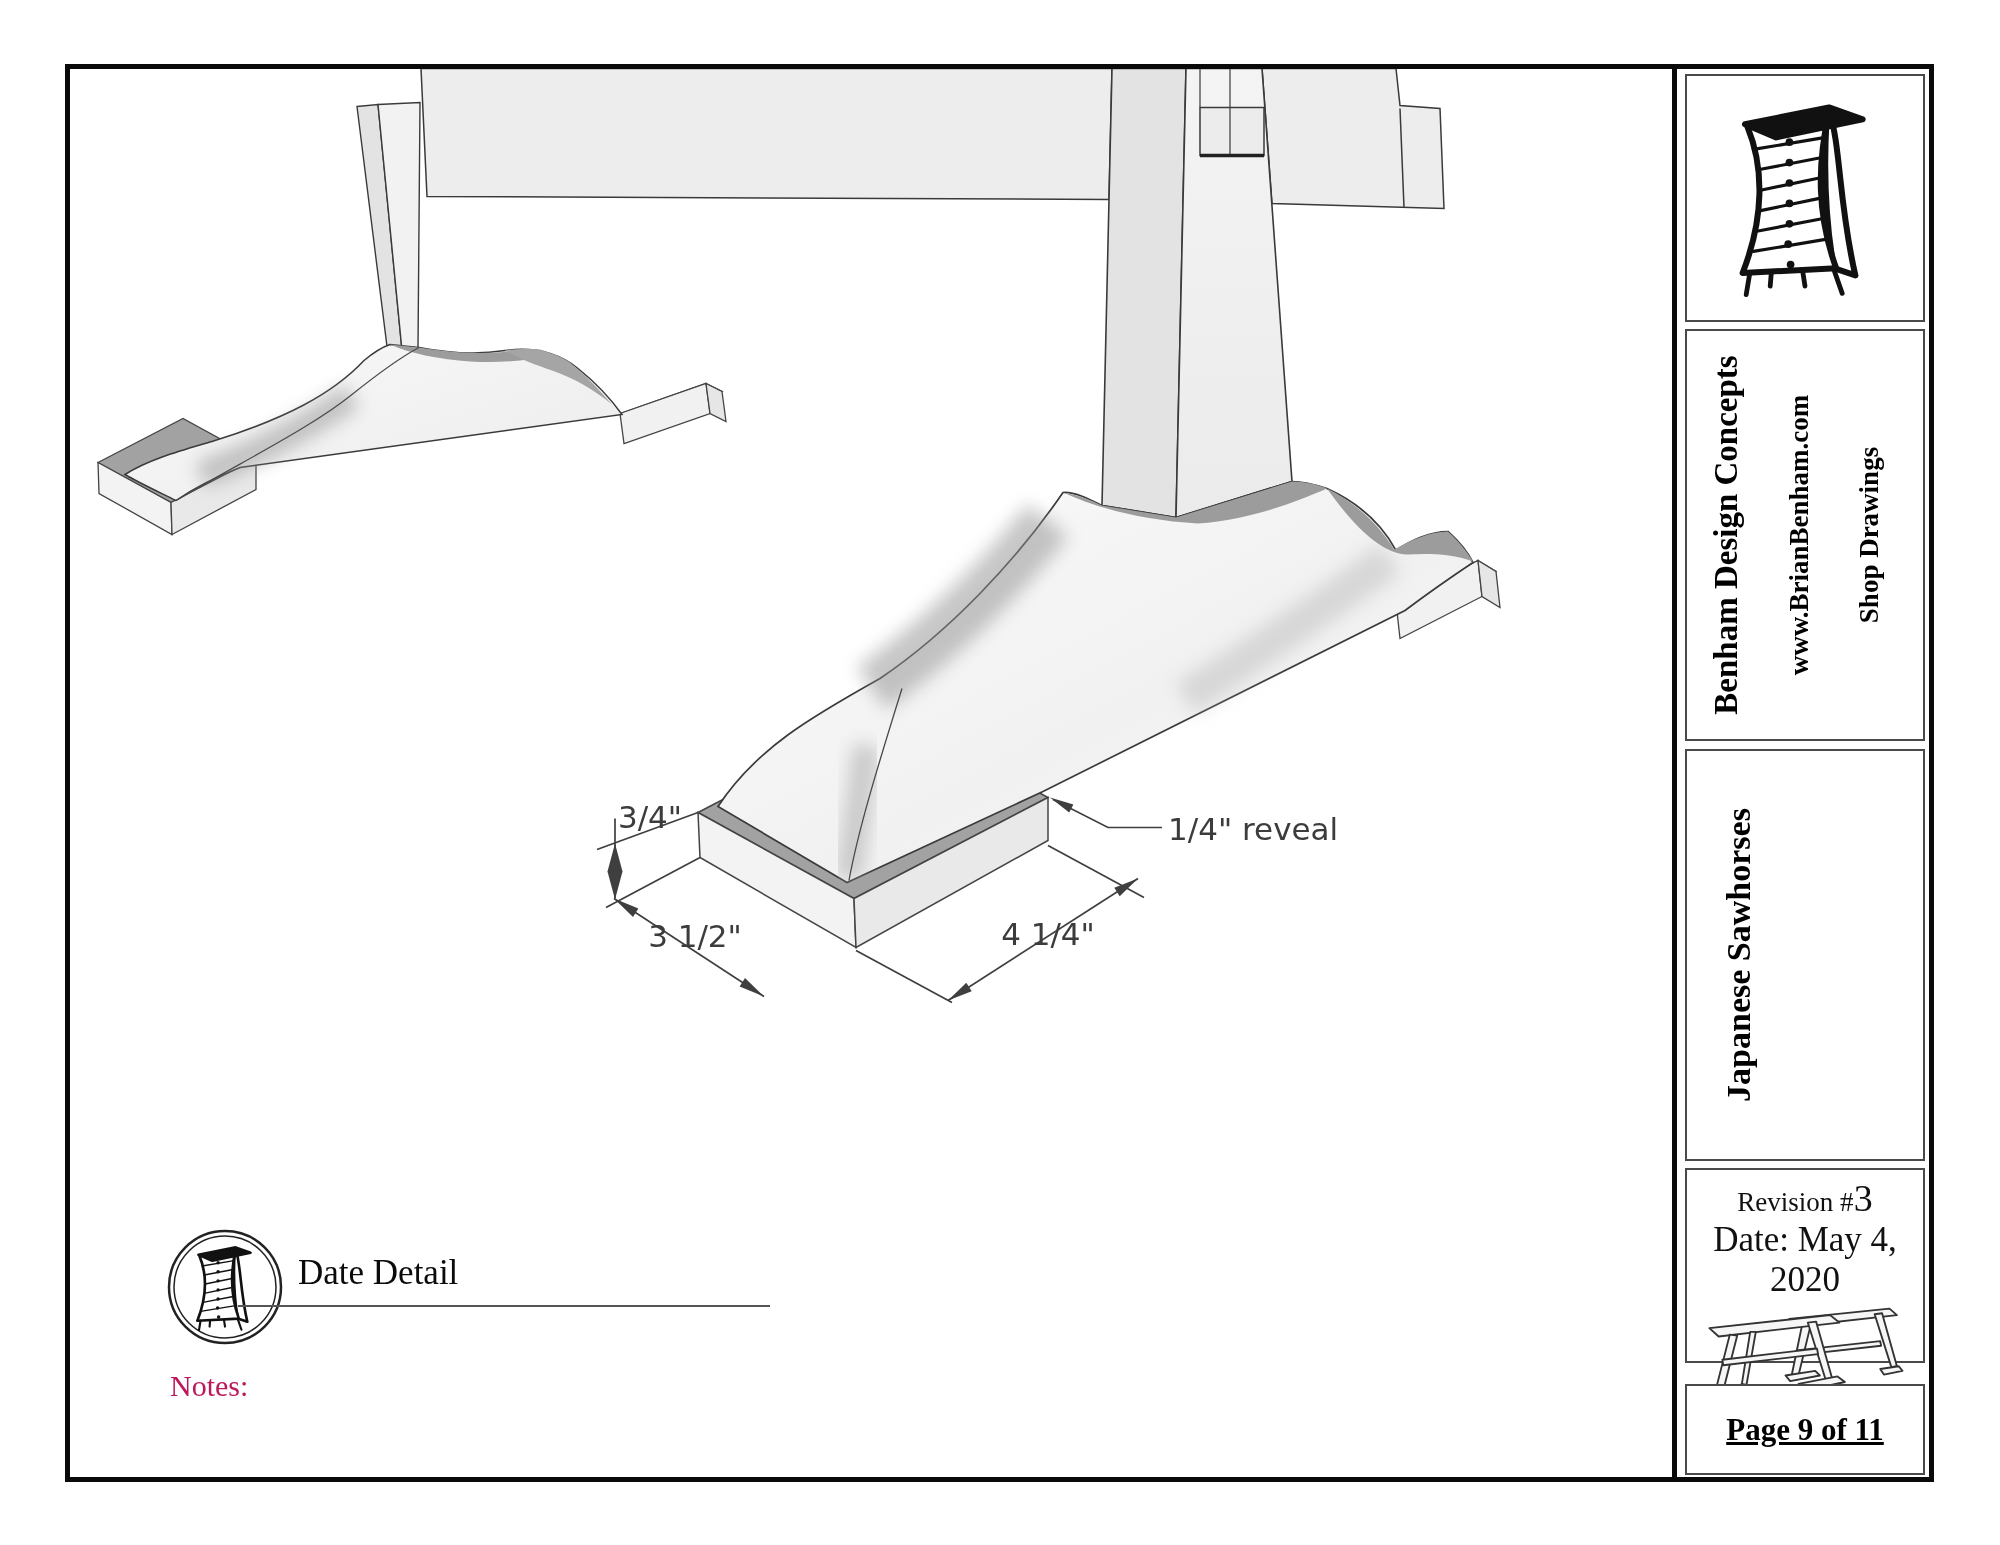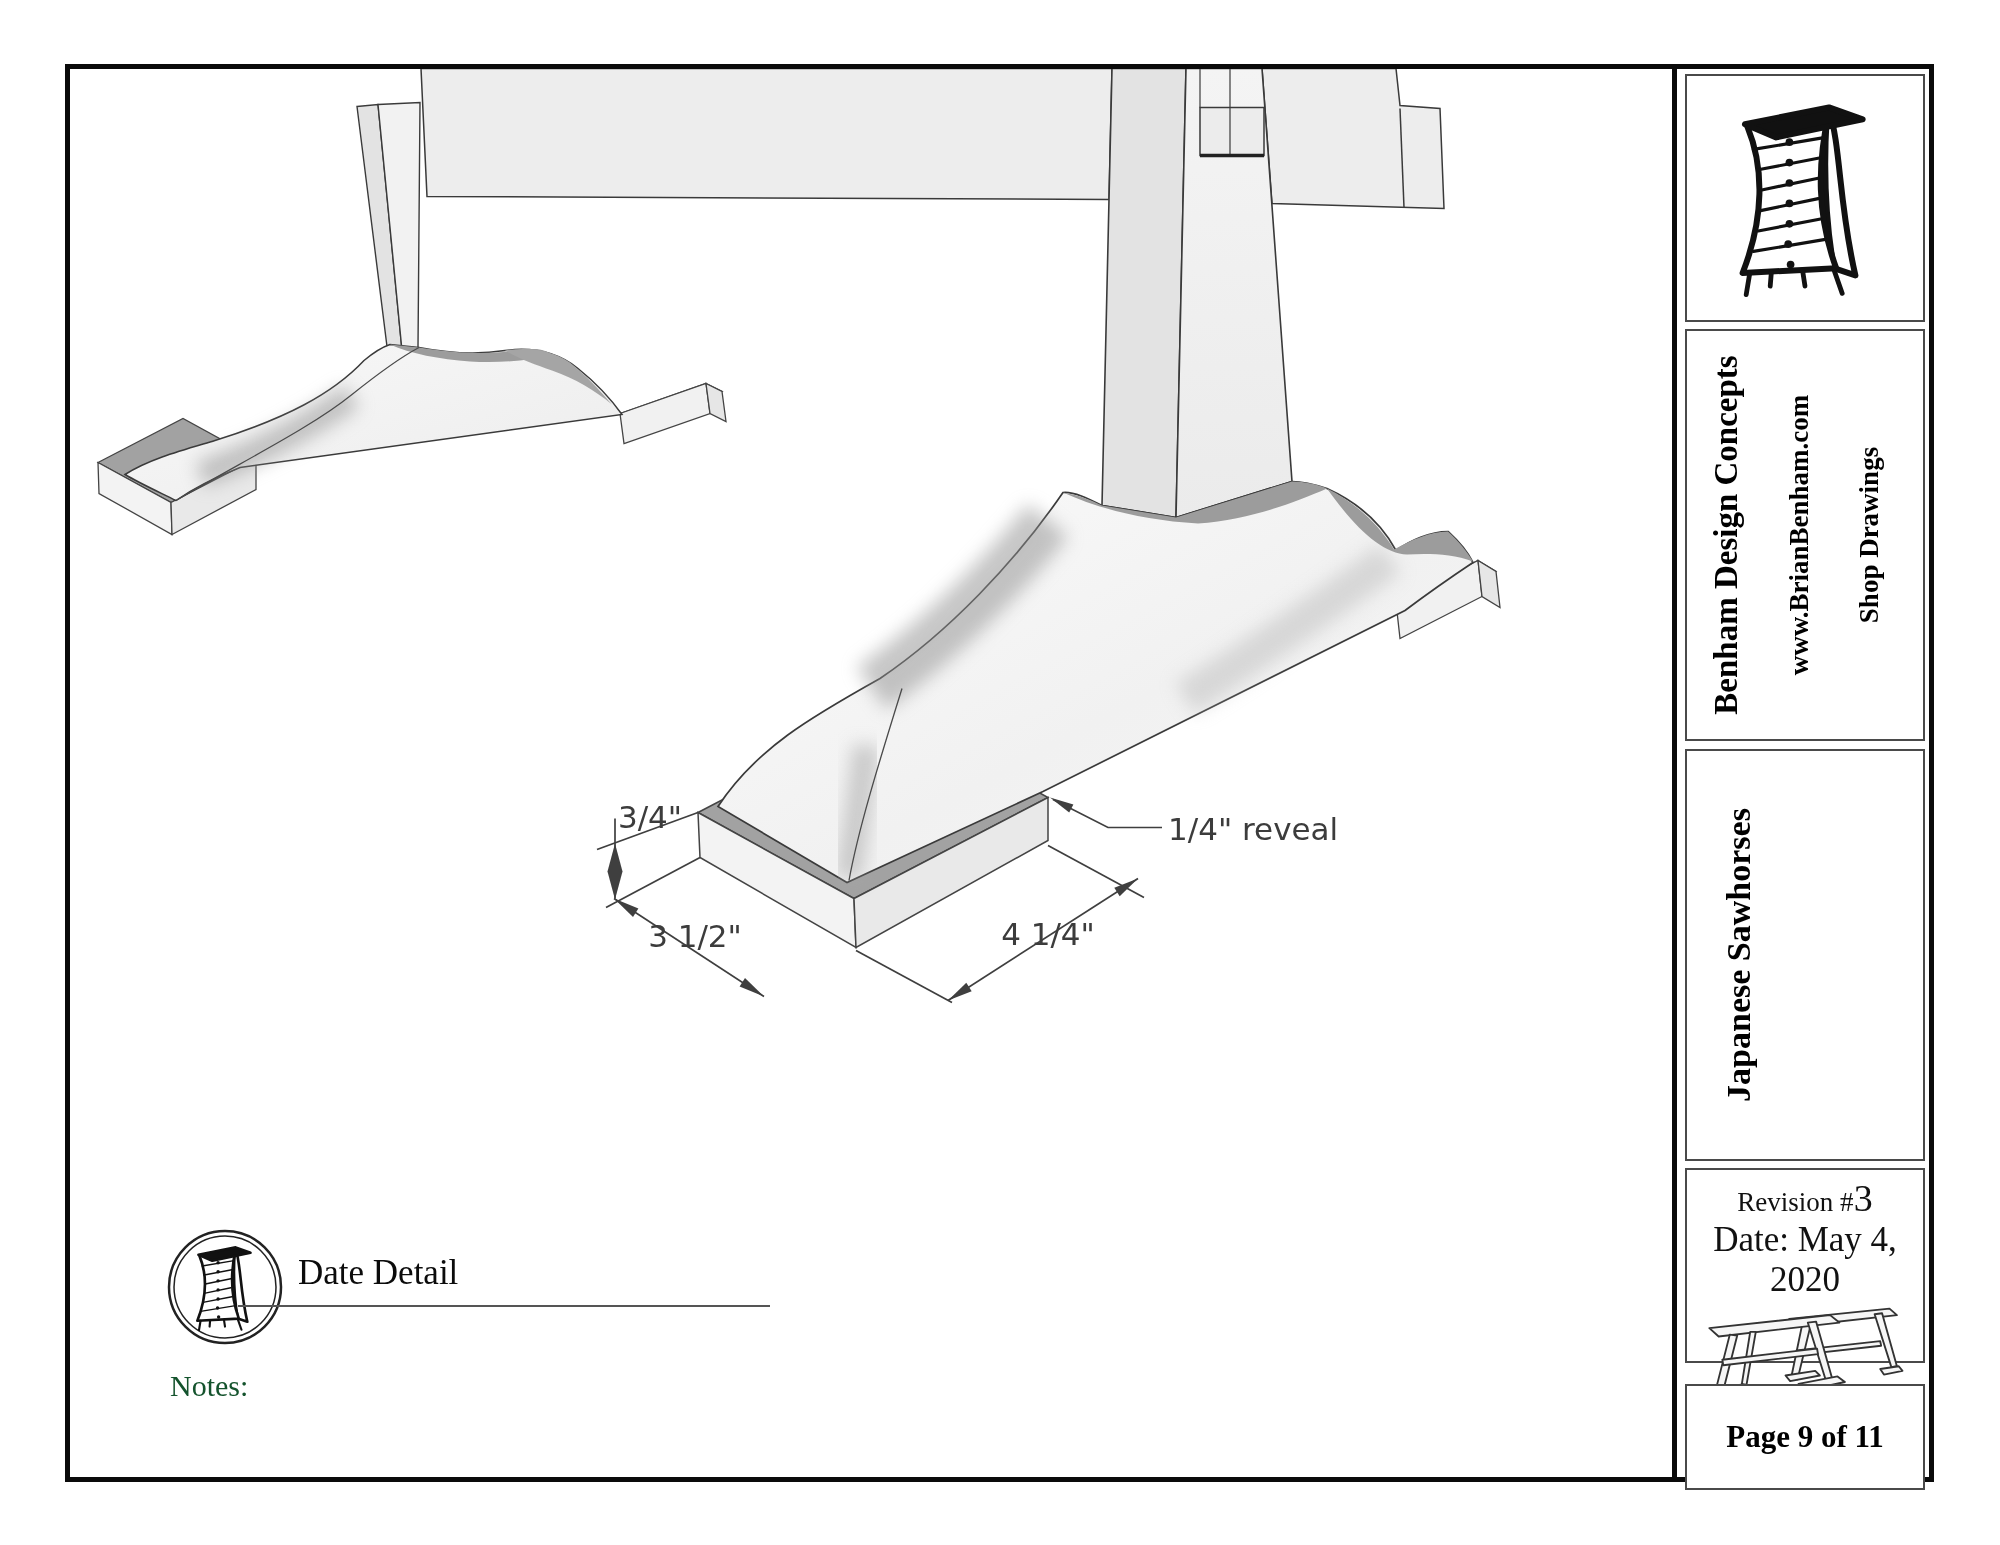--- a/index.html
+++ b/index.html
@@ -17,21 +17,21 @@
   .website{font-size:27px;font-weight:bold;}
   .doctype{font-size:27px;font-weight:bold;}
   .project{font-size:34px;font-weight:bold;}
   .rev-line{text-align:center;font-size:27px;color:#111;margin-top:6px;}
   .rev-num{font-size:38px;}
   .date-line{text-align:center;font-size:35px;color:#111;}
   .page-box-label{display:flex;align-items:center;justify-content:center;height:100%;
                   font-size:31px;font-weight:bold;color:#000;}
   .view-title{position:absolute;left:228px;top:1184px;font-size:35px;color:#0b0b0b;}
   .title-underline{position:absolute;left:168px;top:1236px;width:532px;height:2px;background:#555;}
-  .notes-label{position:absolute;left:100px;top:1300px;font-size:30px;color:#14532d;}
+  .notes-label{position:absolute;left:100px;top:1300px;font-size:30px;color:#be185d;}
   .drawing-svg{position:absolute;left:0;top:0;}
   .logo-wrap{display:flex;align-items:center;justify-content:center;height:100%;}
   .rev-thumb{display:block;margin:4px auto 0 auto;}
   .circle-logo{position:absolute;left:95px;top:1158px;}
 </style>
 </head>
 <body>
 
 <div class="page">
 
@@ -229,17 +229,17 @@
           <path d="M34,33 L18,96 L26,97 L42,34 Z"></path>
           <path d="M56,30 L47,86 L52,87 L62,30 Z"></path>
           <path d="M118,20 L138,84 L145,83 L127,19 Z"></path>
           <path d="M6,93 L46,87 L52,93 L12,100 Z"></path>
           <path d="M108,86 L150,78 L158,84 L116,93 Z"></path>
           <path d="M26,60 L128,48 L129,54 L27,66 Z"></path>
         </g>
       </svg>
     </div>
 
-    <div class="sb-box" style="top:1315px;height:106px;">
+    <div class="sb-box" style="top:1315px;height:91px;text-decoration:underline;">
       <div class="page-box-label">Page 9 of 11</div>
     </div>
   </div>
 </div>
 
 </body></html>

